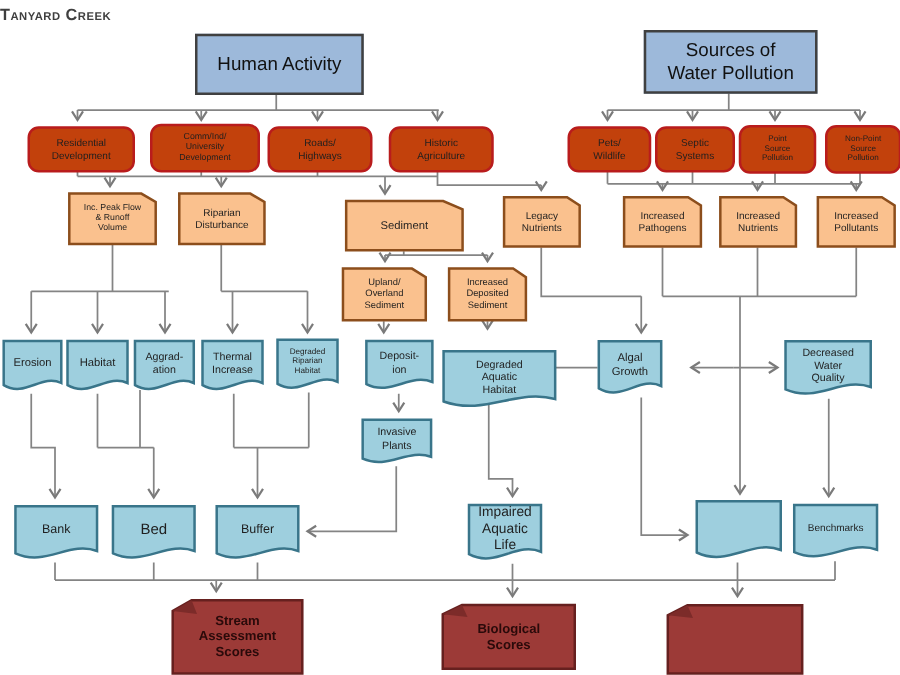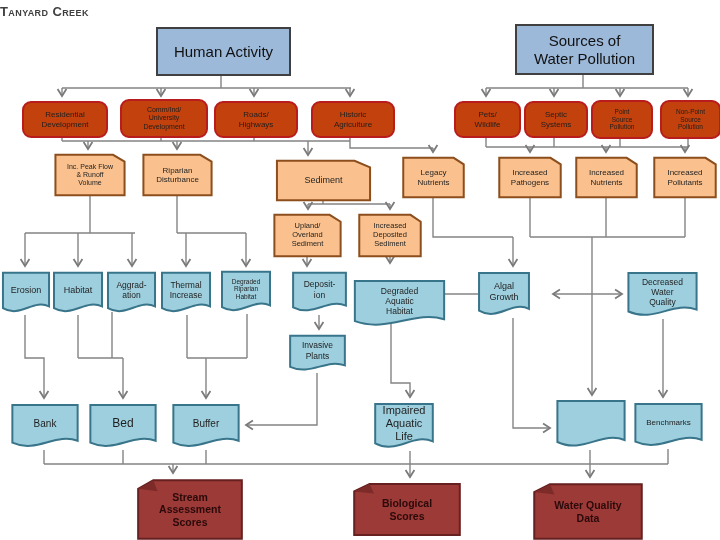--- a/index.html
+++ b/index.html
@@ -233,14 +233,13 @@
       <use href="#shape-red"></use>
     </svg><span class="lbl">Stream
 Assessment
 Scores</span></div>
 <div class="node red" style="left:352px;top:483px;width:110px;height:53px;font-size:10.5px"><svg class="shape" viewBox="0 0 100 100" preserveAspectRatio="none">
       <use href="#shape-red"></use>
     </svg><span class="lbl">Biological
 Scores</span></div>
 <div class="node red" style="left:532px;top:483px;width:112px;height:57px;font-size:10.5px"><svg class="shape" viewBox="0 0 100 100" preserveAspectRatio="none">
       <use href="#shape-red"></use>
-    </svg><span class="lbl">Water Quality
-Data</span></div>
+    </svg></div>
 
 </body></html>

